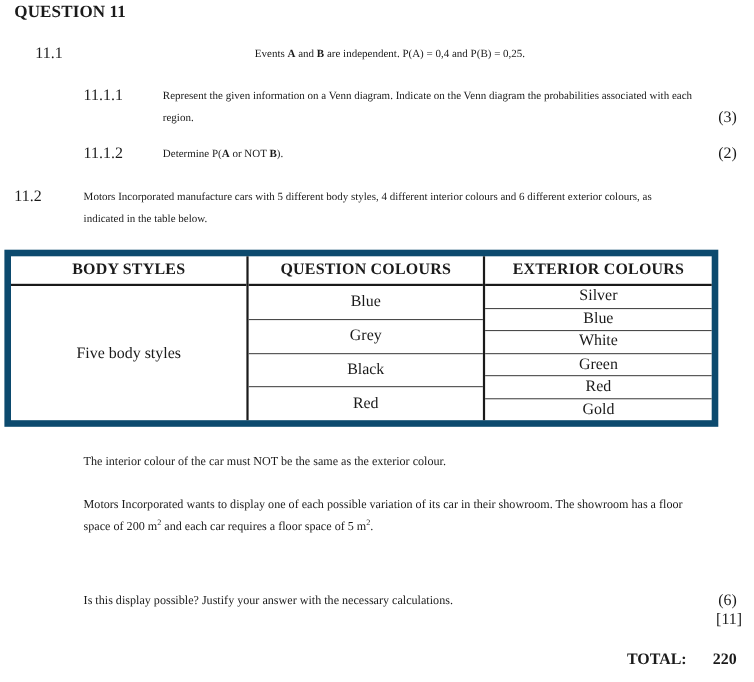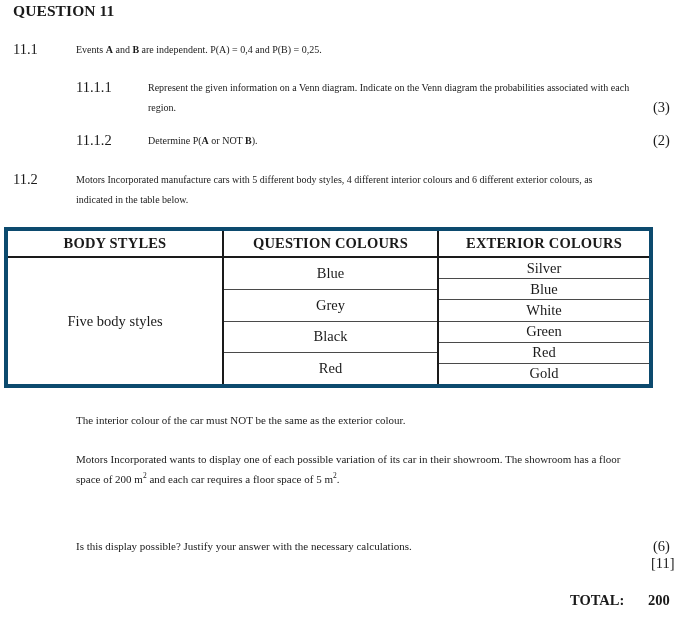--- a/index.html
+++ b/index.html
@@ -78,21 +78,21 @@
     line-height: 0;
   }
 
   
   .tbl {
     position: absolute;
     left: 4px;
     top: 227px;
     width: 649px;
     height: 161px;
-    border: 4px solid #0c4a6e;
+    border: 6px solid #0c4a6e;
     box-sizing: border-box;
     display: flex;
     justify-content: space-between;
   }
   .col {
     box-sizing: border-box;
     display: flex;
     flex-direction: column;
   }
   .col-body   { width: 216px; border-right: 2px solid #1a1a1a; }
@@ -138,21 +138,21 @@
     font-size: 14.5px;
   }
 </style>
 </head>
 <body>
 
 <div class="page">
 
   <div class="q-heading">QUESTION 11</div>
 
-  <div class="qrow lvl1" style="top:40px;">
+  <div class="qrow lvl1" style="top:40px;text-align:center;">
     <div class="qnum">11.1</div>
     <div class="qtext"><span>Events </span><b>A</b><span> and </span><b>B</b><span> are independent.  P(A) = 0,4  and  P(B) = 0,25.</span></div>
   </div>
 
   <div class="qrow lvl2" style="top:78px;">
     <div class="qnum">11.1.1</div>
     <div class="qtext">Represent the given information on a Venn diagram. Indicate on the Venn diagram the probabilities associated with each region.</div>
   </div>
   <div class="marks" style="left:653px; top:98px;">(3)</div>
 
@@ -202,15 +202,15 @@
 
   <div class="para" style="top:411px; width:560px;">The interior colour of the car must NOT be the same as the exterior colour.</div>
 
   <div class="para" style="top:450px; width:556px;"><span>Motors Incorporated wants to display one of each possible variation of its car in their showroom. The showroom has a floor space of  200 m</span><sup>2</sup><span> and each car requires a floor space of 5 m</span><sup>2</sup><span>.</span></div>
 
   <div class="para" style="top:537px; width:520px;">Is this display possible?  Justify your answer with the necessary calculations.</div>
   <div class="marks" style="left:653px; top:537px;">(6)</div>
   <div class="marks" style="left:651px; top:554px;">[11]</div>
 
   <div class="total-label" style="left:570px; top:592px;">TOTAL:</div>
-  <div class="total-value" style="left:648px; top:592px;">200</div>
+  <div class="total-value" style="left:648px; top:592px;">220</div>
 
 </div>
 
 </body></html>

